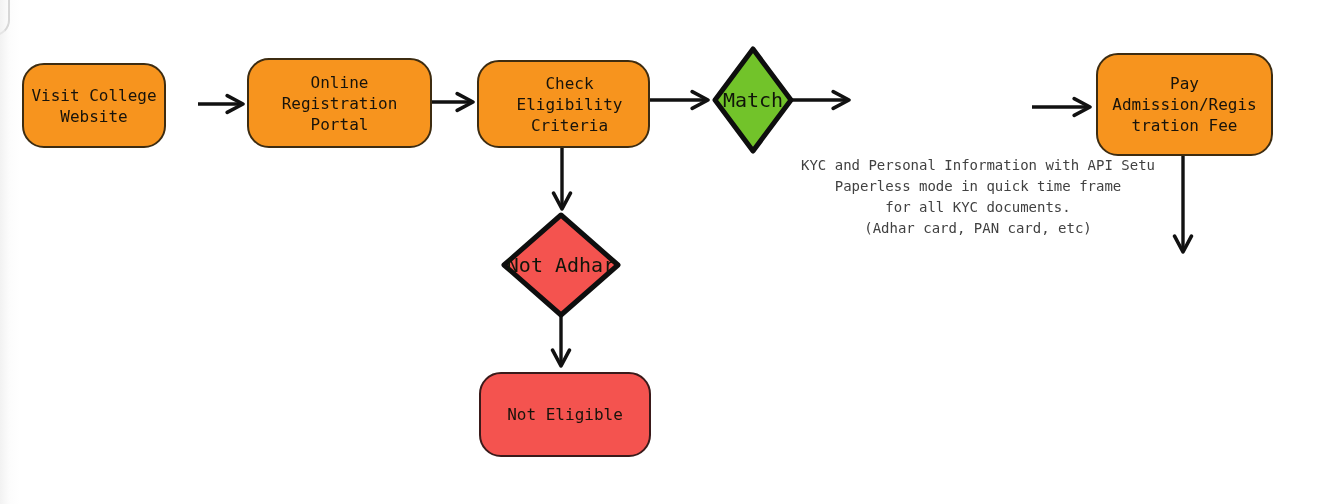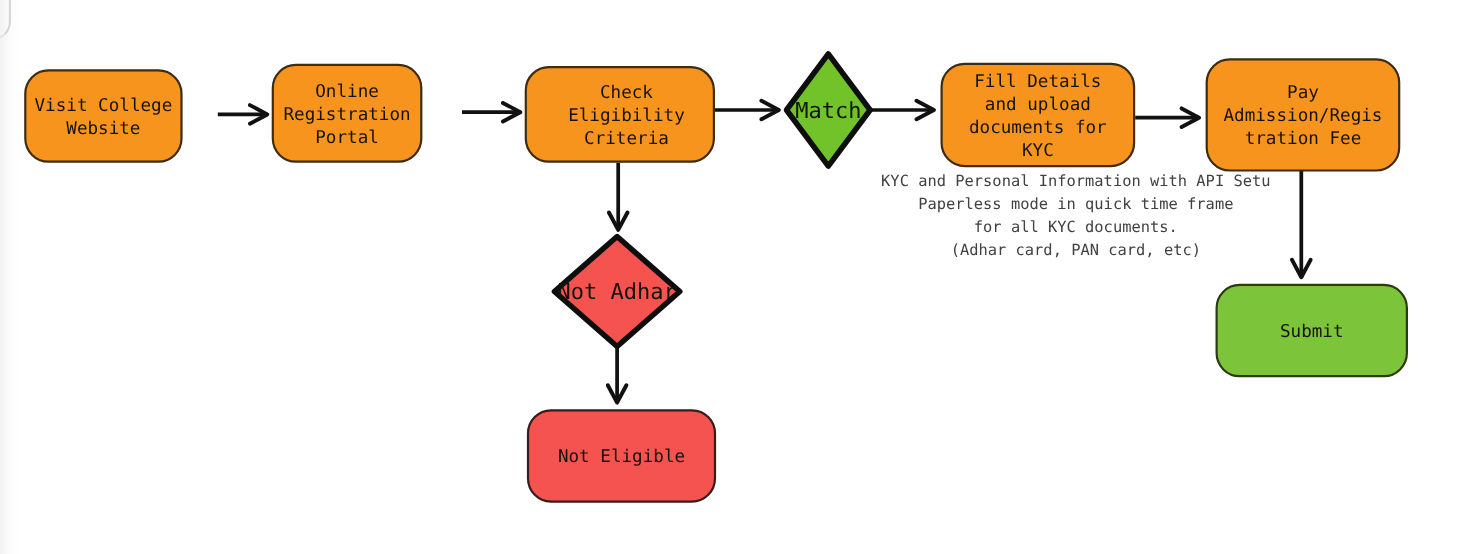--- a/index.html
+++ b/index.html
@@ -100,48 +100,39 @@
 
     <polygon class="diamond" points="753,49 791,100 753,151 715,100" fill="#72C32A"></polygon>
     <polygon class="diamond" points="561,215 618,265 561,315 504,265" fill="#F4534F"></polygon>
   </svg>
 
   <div class="node process" style="left: 22px; top: 63px; width: 144px; height: 85px; background-color: rgb(247, 148, 30);">
     <span class="node-label">Visit College
 Website</span>
   </div>
 
-  <div class="node process" style="left: 247px; top: 58px; width: 137px; height: 90px; background-color: rgb(247, 148, 30);">
+  <div class="node process" style="left: 247px; top: 58px; width: 185px; height: 90px; background-color: rgb(247, 148, 30);">
     <span class="node-label">Online
 Registration
 Portal</span>
   </div>
 
   <div class="node process" style="left: 477px; top: 60px; width: 173px; height: 88px; background-color: rgb(247, 148, 30); padding-left: 12px;">
     <span class="node-label">Check
 Eligibility
 Criteria</span>
   </div>
 
-  <div class="node process" style="left: 855px; top: 57px; width: 177px; height: 95px; background-color: rgb(247, 148, 30);">
-    <span class="node-label">Fill Details
-and upload
-documents for
-KYC</span>
-  </div>
 
   <div class="node process" style="left: 1096px; top: 53px; width: 177px; height: 103px; background-color: rgb(247, 148, 30);">
     <span class="node-label">Pay
 Admission/Regis
 tration Fee</span>
   </div>
 
-  <div class="node terminal-ok" style="left: 1105px; top: 258px; width: 175px; height: 85px; background-color: rgb(124, 197, 58);">
-    <span class="node-label">Submit</span>
-  </div>
 
   <div class="node terminal-no" style="left: 479px; top: 372px; width: 172px; height: 85px; background-color: rgb(244, 83, 79);">
     <span class="node-label">Not Eligible</span>
   </div>
 
   <div class="diamond-label" style="left:705px; top:88px; width:96px; height:24px;">Match</div>
 
   <div class="diamond-label" style="left:495px; top:253px; width:132px; height:24px;">Not Adhar</div>
 
   <div class="annotation" style="color: rgb(65, 65, 65);">KYC and Personal Information with API Setu

